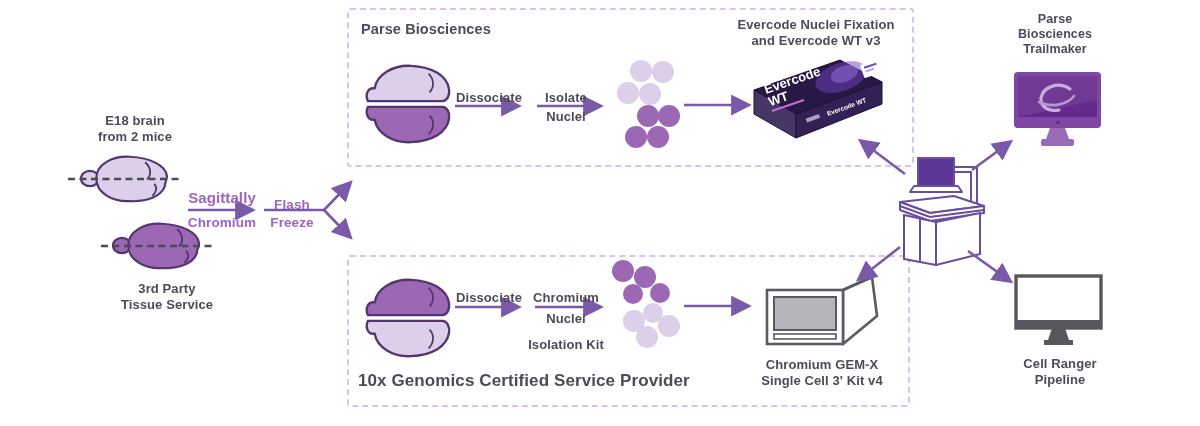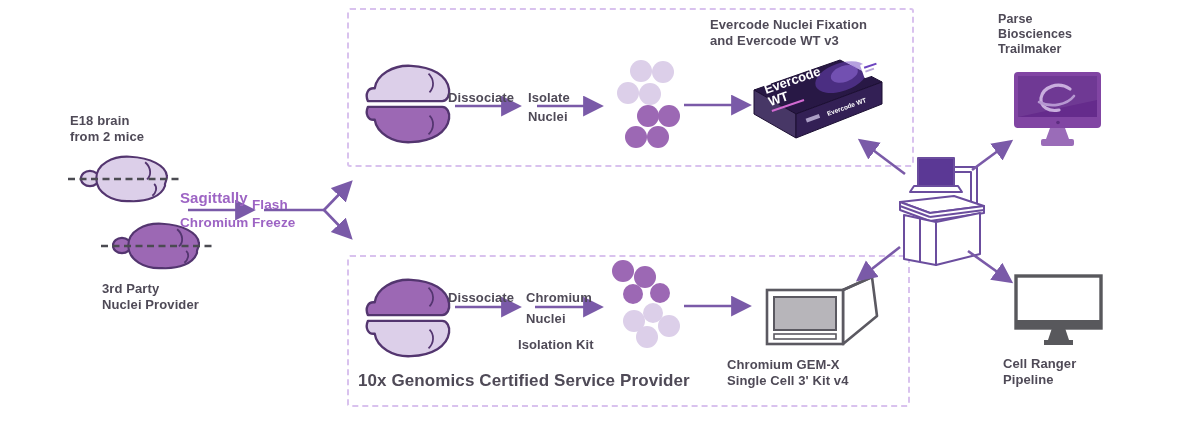--- a/index.html
+++ b/index.html
@@ -2,21 +2,21 @@
 <html><head>
 <meta charset="utf-8">
 <style>
   html,body{margin:0;padding:0;background:#ffffff;}
   .stage{
     position:relative;width:1200px;height:426px;background:#ffffff;
     font-family:"Liberation Sans",sans-serif;font-weight:bold;overflow:hidden;
   }
   .abs{position:absolute;}
   .lbl{
-    position:absolute;color:#4f4a57;
+    position:absolute;text-align:center;color:#4f4a57;
     font-size:13px;line-height:1.2;letter-spacing:.1px;white-space:nowrap;
   }
   .lbl span{display:block;}
   .plbl{color:#9d64c4;}
   .left-align{text-align:left;}
   .box{
     position:absolute;border:2px dashed #d9c2ee;border-radius:3px;background:transparent;
   }
   .t14{font-size:14.5px;}
   .t13{font-size:13px;}
@@ -180,28 +180,29 @@
     </g>
   </svg>
 
   <div class="lbl" style="left:70px;top:113px;width:130px;">
     <span>E18 brain</span>
     <span>from 2 mice</span>
   </div>
 
   <div class="lbl" style="left:102px;top:281px;width:130px;">
     <span>3rd Party</span>
-    <span>Nuclei Provider</span>
+    <span>Tissue Service</span>
   </div>
 
   <div class="lbl plbl" style="left:180px;top:189px;width:84px;font-size:15px;">Sagittally</div>
   <div class="lbl plbl" style="left:180px;top:215px;width:84px;font-size:13.5px;">Chromium</div>
   <div class="lbl plbl" style="left:252px;top:197px;width:80px;font-size:13.5px;">Flash</div>
   <div class="lbl plbl" style="left:252px;top:215px;width:80px;font-size:13.5px;">Freeze</div>
 
+  <div class="lbl t14 left-align" style="left:361px;top:21px;width:200px;">Parse Biosciences</div>
 
   <div class="lbl" style="left:448px;top:90px;width:82px;">Dissociate</div>
   <div class="lbl" style="left:528px;top:90px;width:76px;">Isolate</div>
   <div class="lbl" style="left:528px;top:109px;width:76px;">Nuclei</div>
 
   <div class="lbl t13" style="left:710px;top:17px;width:212px;">
     <span>Evercode Nuclei Fixation</span>
     <span>and Evercode WT v3</span>
   </div>
 

